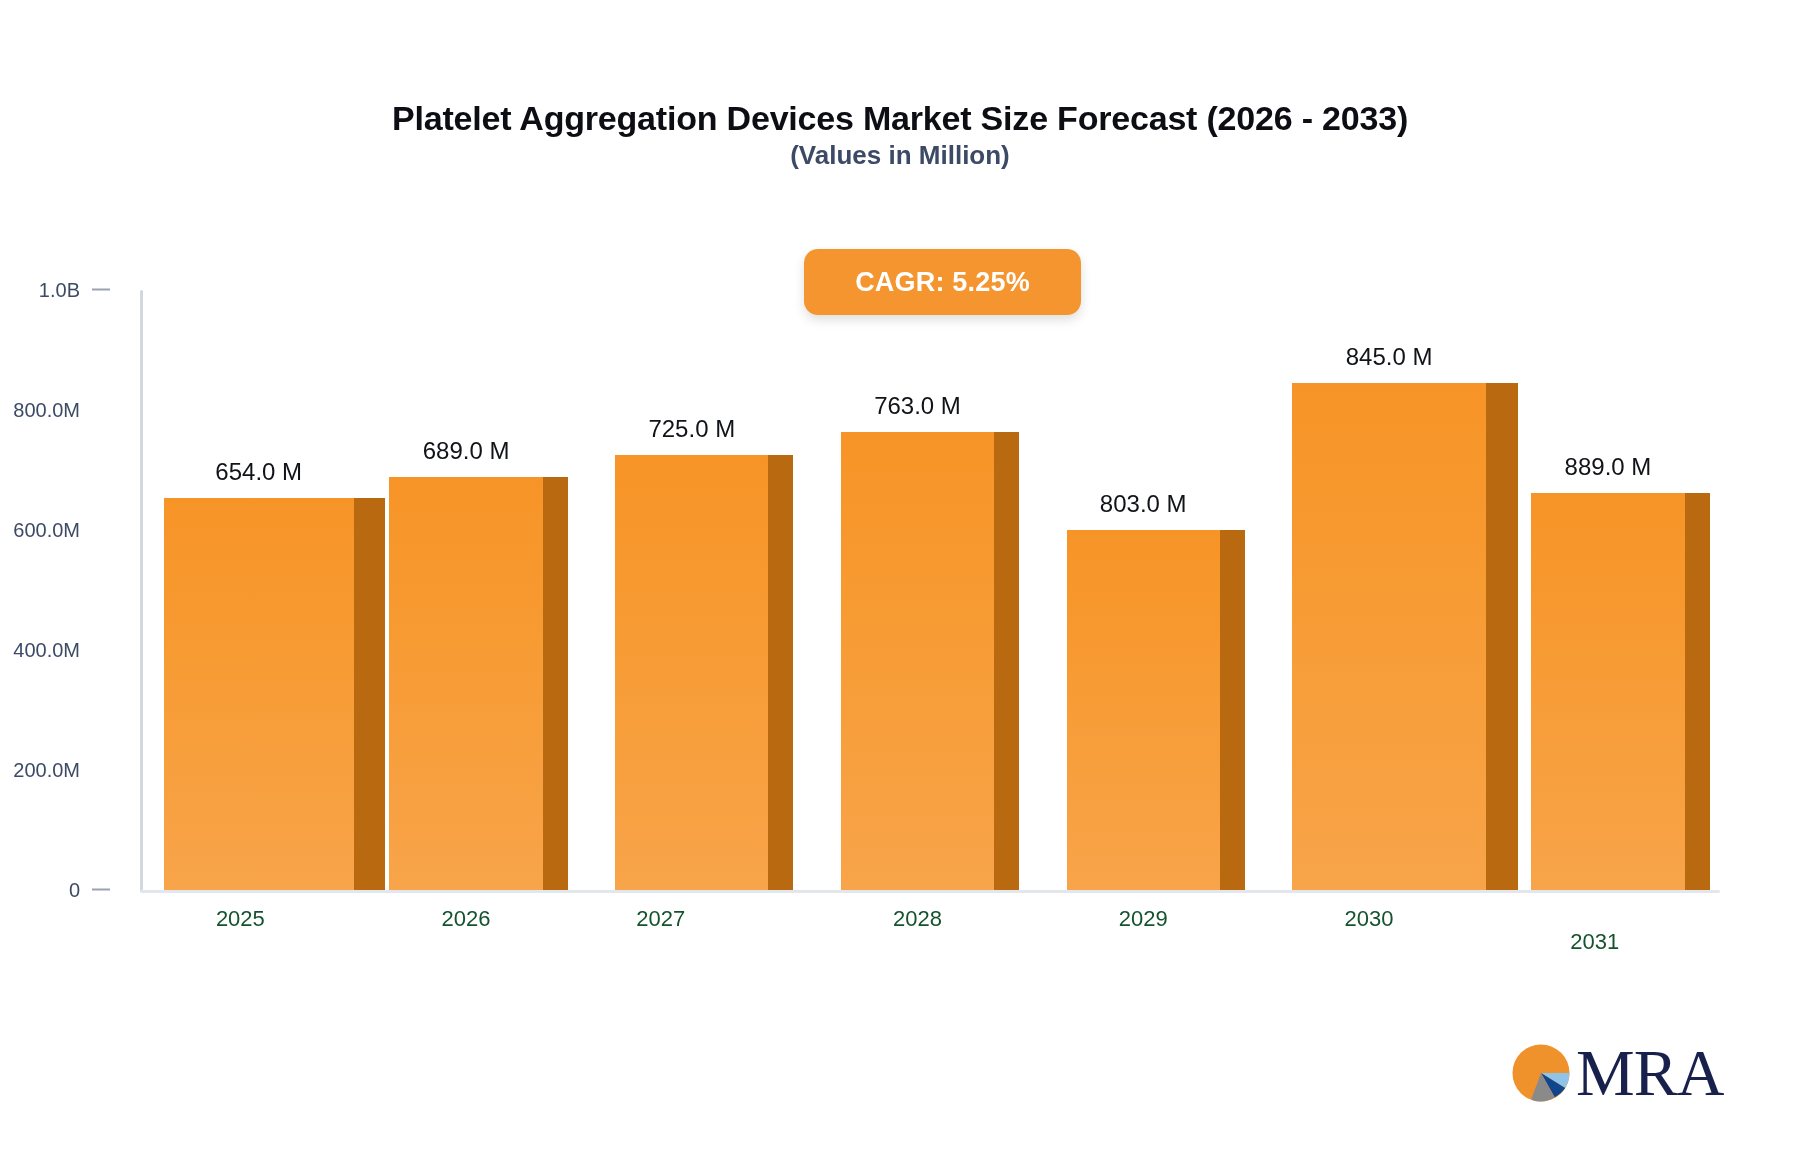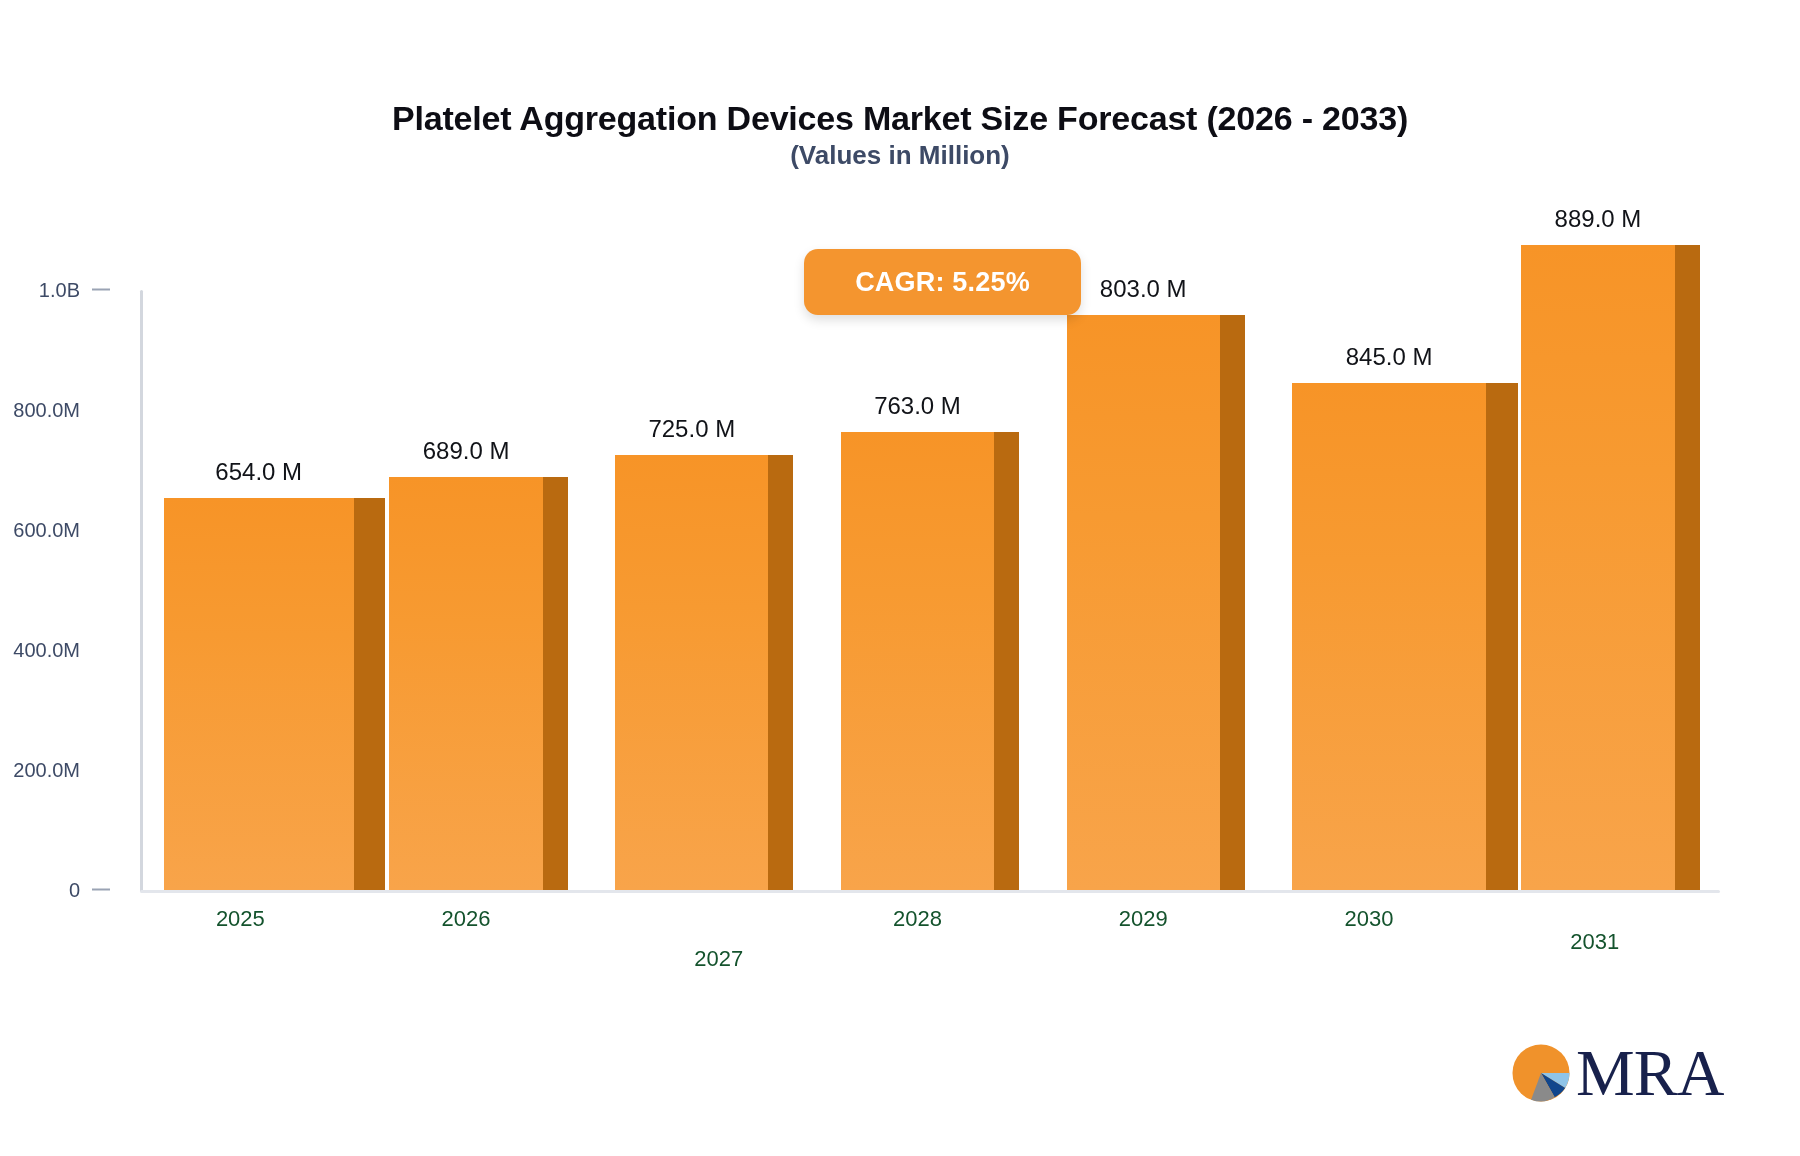--- a/index.html
+++ b/index.html
@@ -233,45 +233,45 @@
         </div>
       </div>
       <div class="bar-slot" style="left: 677.143px; width: 225.714px;">
         <div class="bar-wrap" style="left: 23.7px; width: 178.314px; height: 457.8px;">
           <div class="bar-face"></div>
           <div class="bar-side"></div>
           <div class="bar-value">763.0 M</div>
         </div>
       </div>
       <div class="bar-slot" style="left: 902.857px; width: 225.714px;">
-        <div class="bar-wrap" style="left: 23.7px; width: 178.314px; height: 575px;">
+        <div class="bar-wrap" style="left: 23.7px; width: 178.314px; height: 360px;">
           <div class="bar-face"></div>
           <div class="bar-side"></div>
           <div class="bar-value">803.0 M</div>
         </div>
       </div>
       <div class="bar-slot" style="left: 1128.57px; width: 225.714px;">
         <div class="bar-wrap" style="left: 23.7px; width: 178.314px; height: 507px; padding-left: 47px;">
           <div class="bar-face"></div>
           <div class="bar-side"></div>
           <div class="bar-value">845.0 M</div>
         </div>
       </div>
       <div class="bar-slot" style="left: 1354.29px; width: 225.714px;">
-        <div class="bar-wrap" style="left: 27px; width: 178.314px; height: 645px;">
+        <div class="bar-wrap" style="left: 37px; width: 178.314px; height: 397px;">
           <div class="bar-face"></div>
           <div class="bar-side"></div>
           <div class="bar-value">889.0 M</div>
         </div>
       </div>
     </div>
   <div id="x-ticks">
       <div class="x-tick" style="left: 163.7px; width: 153.35px;">2025</div>
       <div class="x-tick" style="left: 389.414px; width: 153.35px;">2026</div>
-      <div class="x-tick" style="left: 642px; width: 153.35px; margin-top: 40px;">2027</div>
+      <div class="x-tick" style="left: 584px; width: 153.35px;">2027</div>
       <div class="x-tick" style="left: 840.843px; width: 153.35px;">2028</div>
       <div class="x-tick" style="left: 1066.56px; width: 153.35px;">2029</div>
       <div class="x-tick" style="left: 1292.27px; width: 153.35px;">2030</div>
       <div class="x-tick" style="left: 1517.99px; width: 153.35px; margin-top: 23px;">2031</div>
     </div>
 </div>
 
 <div id="brand-logo">
   <svg id="brand-logo-mark" viewBox="0 0 100 100">
     <circle cx="50" cy="50" r="46" fill="#F0922B"></circle>

